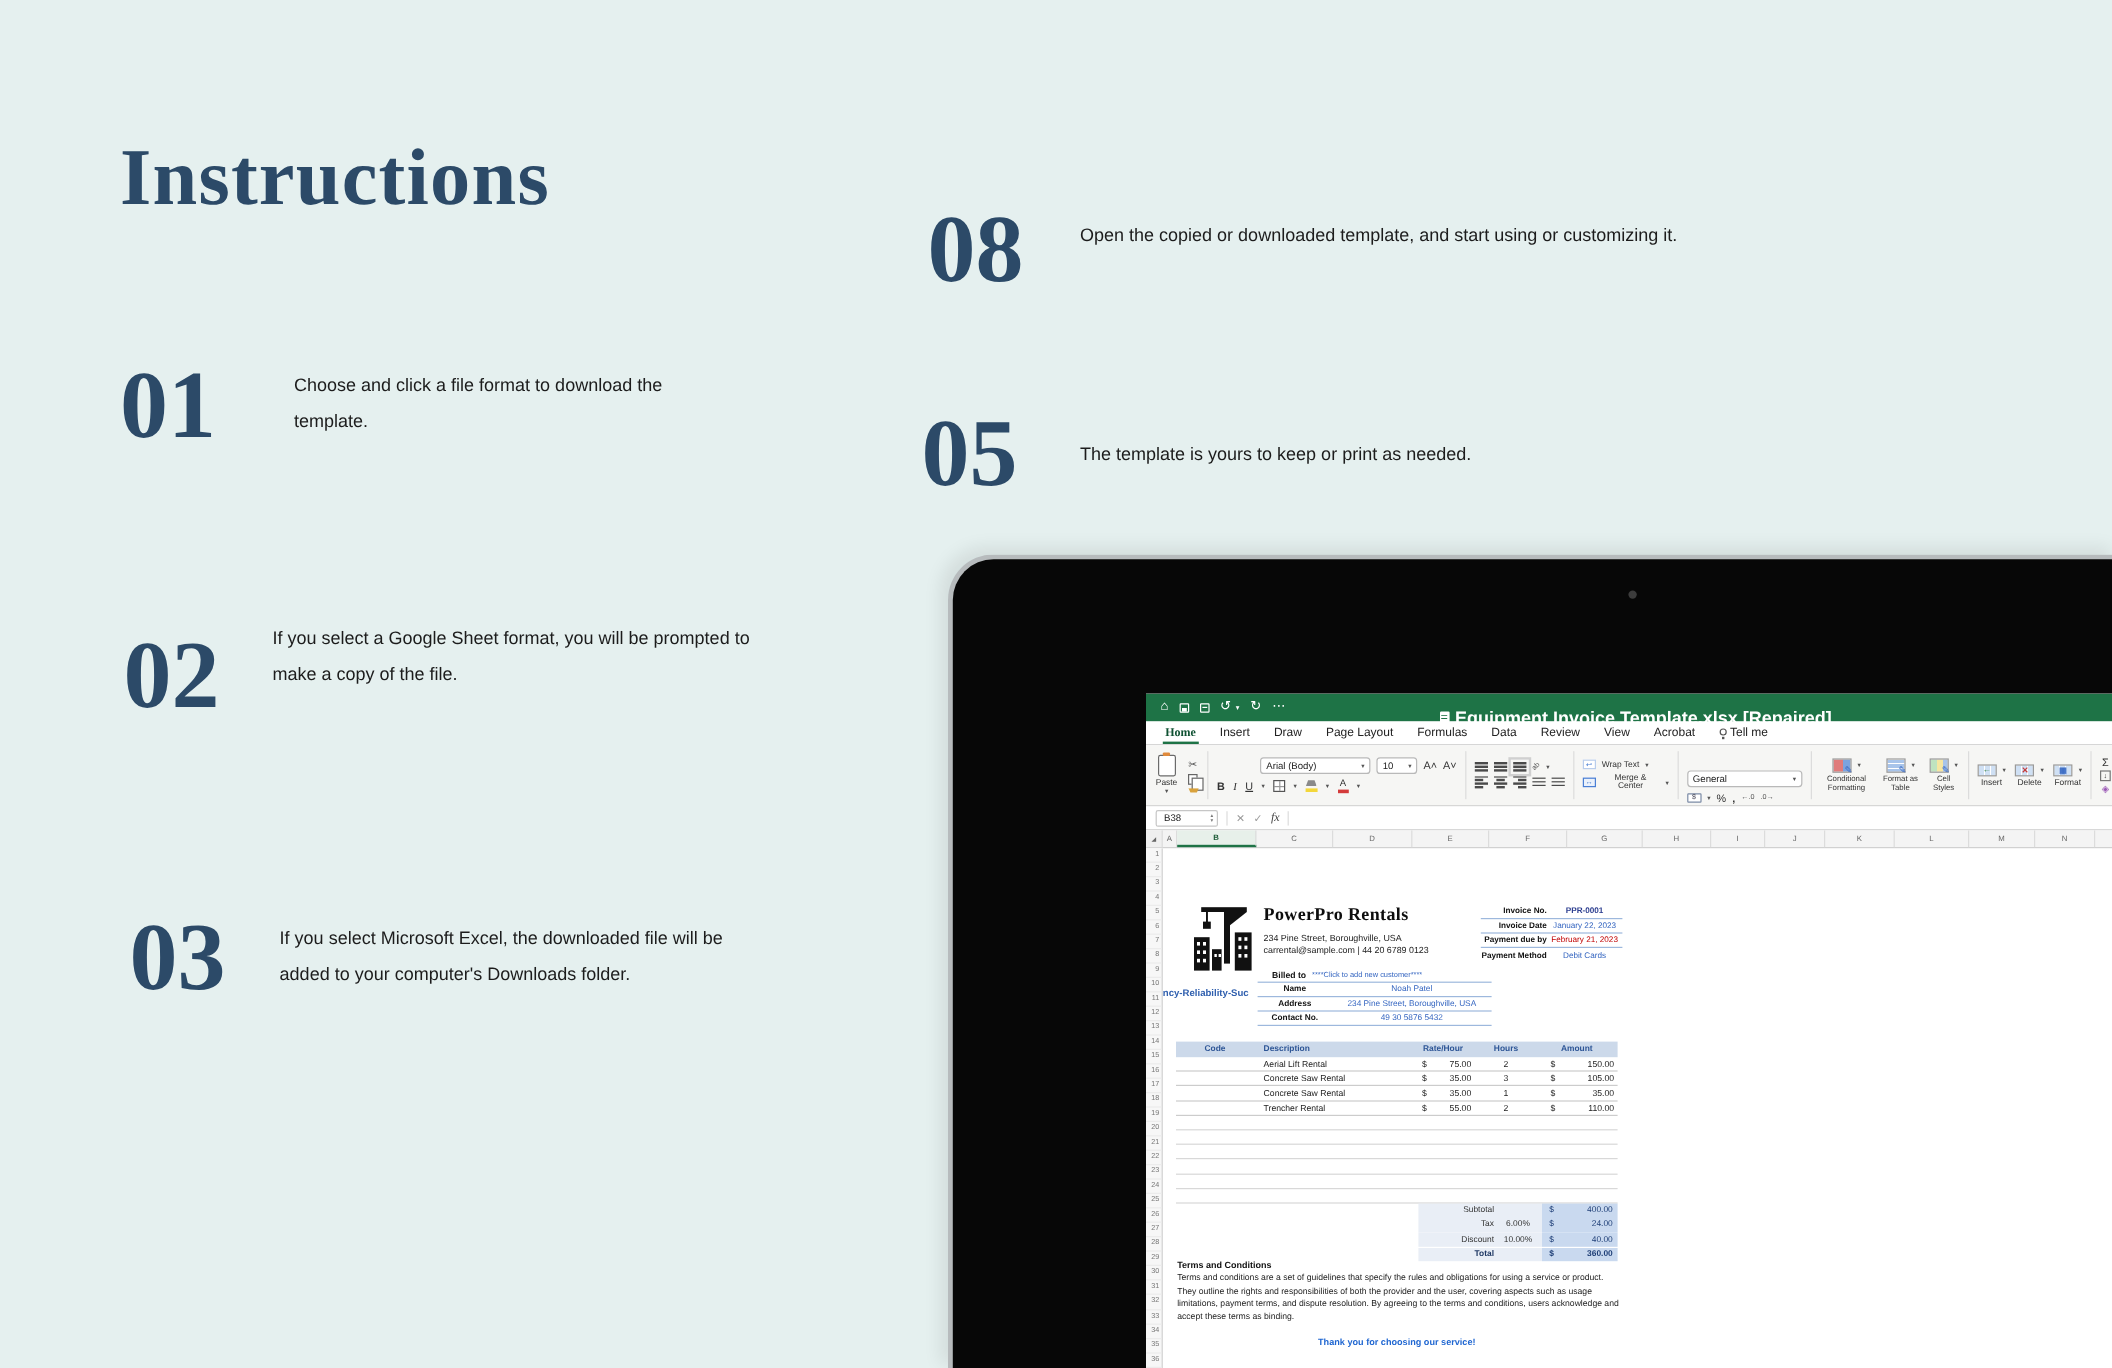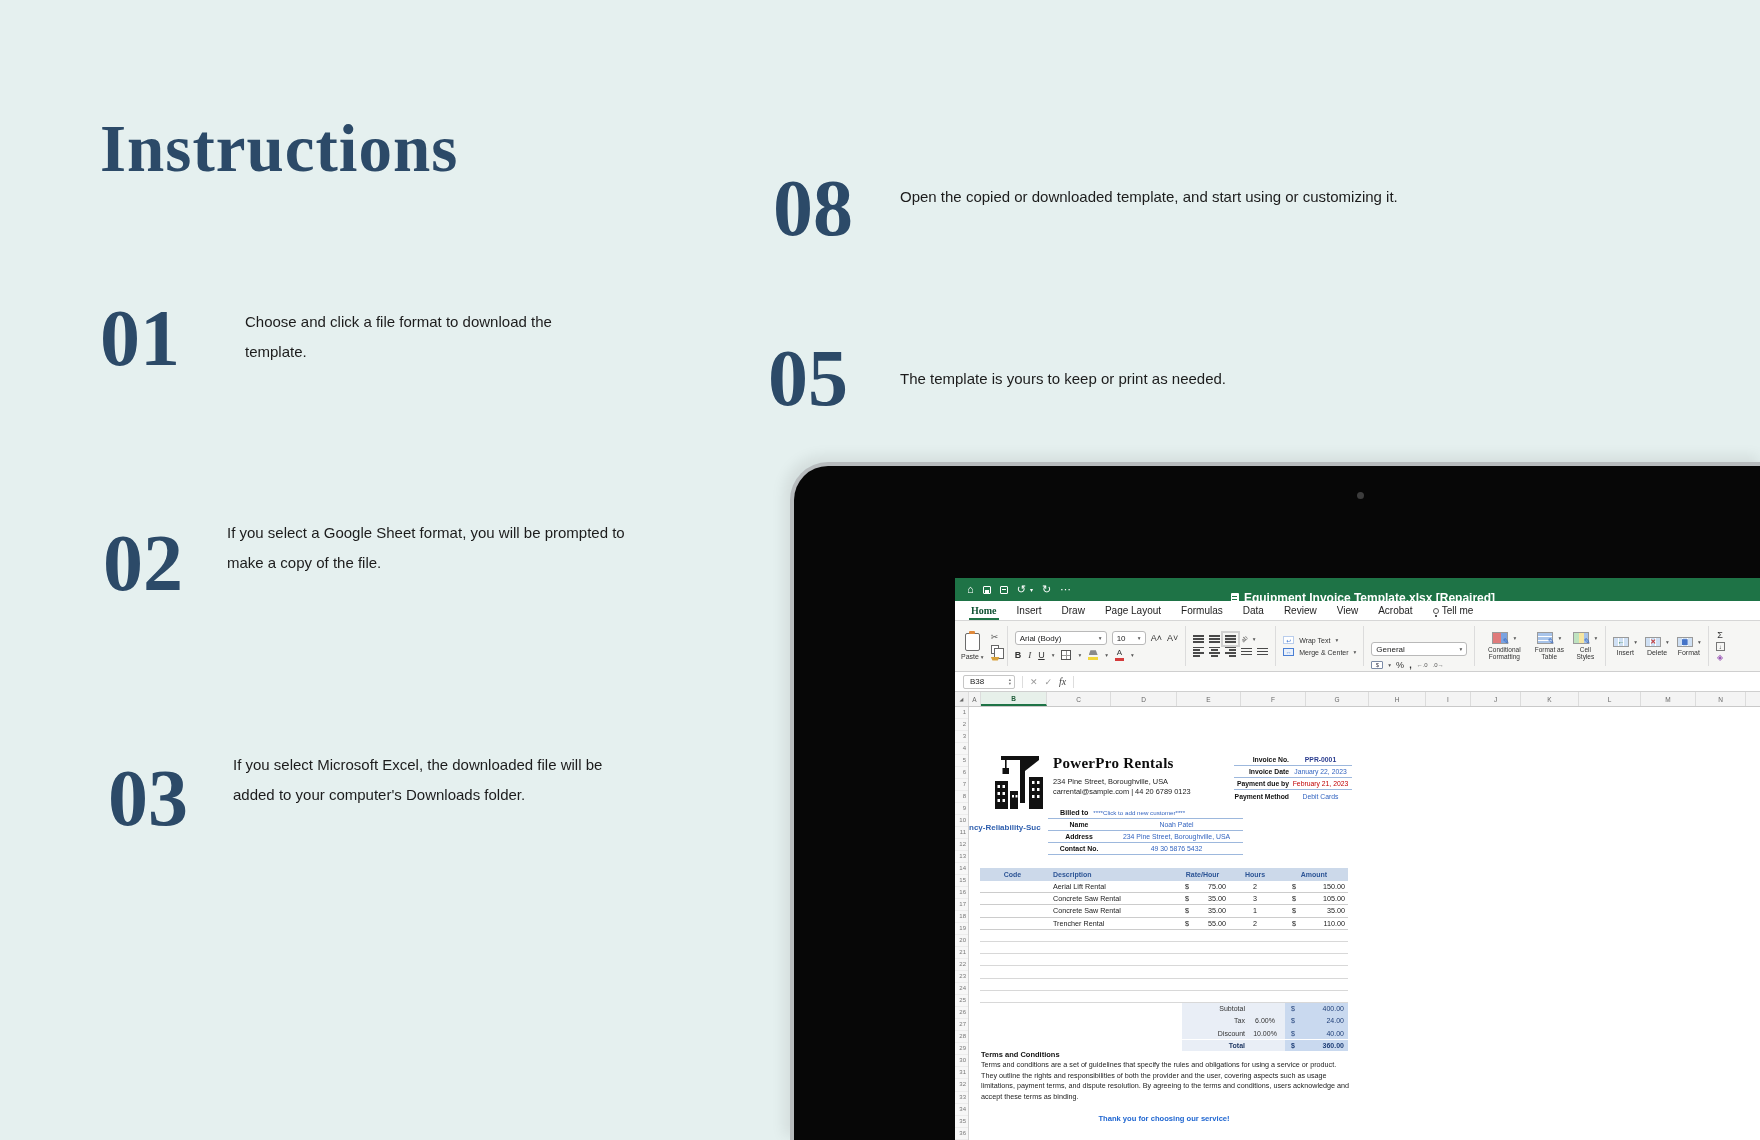--- a/index.html
+++ b/index.html
@@ -25,21 +25,21 @@
     overflow:hidden; font-family:"Liberation Sans",sans-serif; }
 
   .xl-titlebar { height:23px; background:#1e7346; display:flex; align-items:center; color:#fff; position:relative; }
   .tb-icons { display:flex; align-items:center; gap:9px; margin-left:12px; font-size:11px; }
   .tb-icons .glyph { line-height:1; cursor:default; }
   .ico-box { width:8px; height:8px; border:1px solid #fff; border-radius:1px; position:relative; display:inline-block; }
   .ico-box.save::after { content:""; position:absolute; left:1px; right:1px; bottom:0; height:3px; background:#fff; }
   .ico-box.print::after { content:""; position:absolute; left:1px; right:1px; top:2px; height:1px; background:#fff; }
   .tb-caret { font-size:6px; margin-left:-5px; }
   .xl-title { position:absolute; left:238px; width:340px; top:0; height:40px; display:flex; align-items:center;
-    justify-content:center; gap:5px; font-size:12px; font-weight:bold; white-space:nowrap; }
+    justify-content:center; gap:5px; font-size:15px; font-weight:bold; white-space:nowrap; }
   .doc-ico { width:8px; height:10px; background:#fff; border-radius:1px; position:relative; }
   .doc-ico::after { content:""; position:absolute; left:1.5px; right:1.5px; top:3px; height:4px;
     background:repeating-linear-gradient(#1e7346 0 1px, #fff 1px 2.5px); }
 
   .xl-menubar { height:20px; background:#fff; border-bottom:1px solid #d6d6d6; display:flex;
     align-items:stretch; padding-left:6px; }
   .menu-item { font-size:10px; color:#222; padding:4px 10px 0 10px; position:relative; white-space:nowrap; }
   .menu-item.active { font-weight:bold; color:#0f5132;font-family:Liberation Serif, serif; }
   .menu-item.active::after { content:""; position:absolute; left:8px; right:8px; bottom:0; height:2.5px; background:#1e7346; }
   .bulb { display:inline-block; width:6px; height:6px; border:1px solid #555; border-radius:50%; position:relative; margin-right:3px; }
@@ -175,21 +175,21 @@
 <div class="step-text" style="left:245px; top:307px; width:345px;">Choose and click a file format to download the template.</div>
 
 <div class="step" style="left:103px; top:523px;">
   <div class="step-num">02</div>
 </div>
 <div class="step-text" style="left:227px; top:518px; width:420px;">If you select a Google Sheet format, you will be prompted to make a copy of the file.</div>
 
 <div class="step" style="left:108px; top:758px;">
   <div class="step-num">03</div>
 </div>
-<div class="step-text" style="left:233px; top:750px; width:395px;">If you select Microsoft Excel, the downloaded file will be added to your computer's Downloads folder.</div>
+<div class="step-text" style="left:233px; top:768px; width:395px;">If you select Microsoft Excel, the downloaded file will be added to your computer's Downloads folder.</div>
 
 <div class="step" style="left:773px; top:168px;">
   <div class="step-num">08</div>
 </div>
 <div class="step-text" style="left:900px; top:182px; width:545px;">Open the copied or downloaded template, and start using or customizing it.</div>
 
 <div class="step" style="left:768px; top:338px;">
   <div class="step-num">05</div>
 </div>
 <div class="step-text" style="left:900px; top:364px; width:560px;">The template is yours to keep or print as needed.</div>
@@ -235,21 +235,21 @@
         <span class="rb-label"><span>Paste</span> <span class="caret">▾</span></span>
       </div>
       <div class="cutcopy">
         <span>✂</span>
         <span class="copy-ico"></span>
         <span class="brush-ico"></span>
       </div>
       <div class="vsep"></div>
       <div class="rb-col">
         <div class="rb-row">
-          <div class="xl-select" style="width:92px;">
+          <div class="xl-select" style="width:92px;margin-left:36px;">
             <span>Arial (Body)</span>
               <span class="caret">▾</span>
           </div>
           <div class="xl-select" style="width:34px;">
             <span>10</span>
               <span class="caret">▾</span>
           </div>
           <span class="btn-txt">A˄</span>
           <span class="btn-txt">A˅</span>
         </div>

